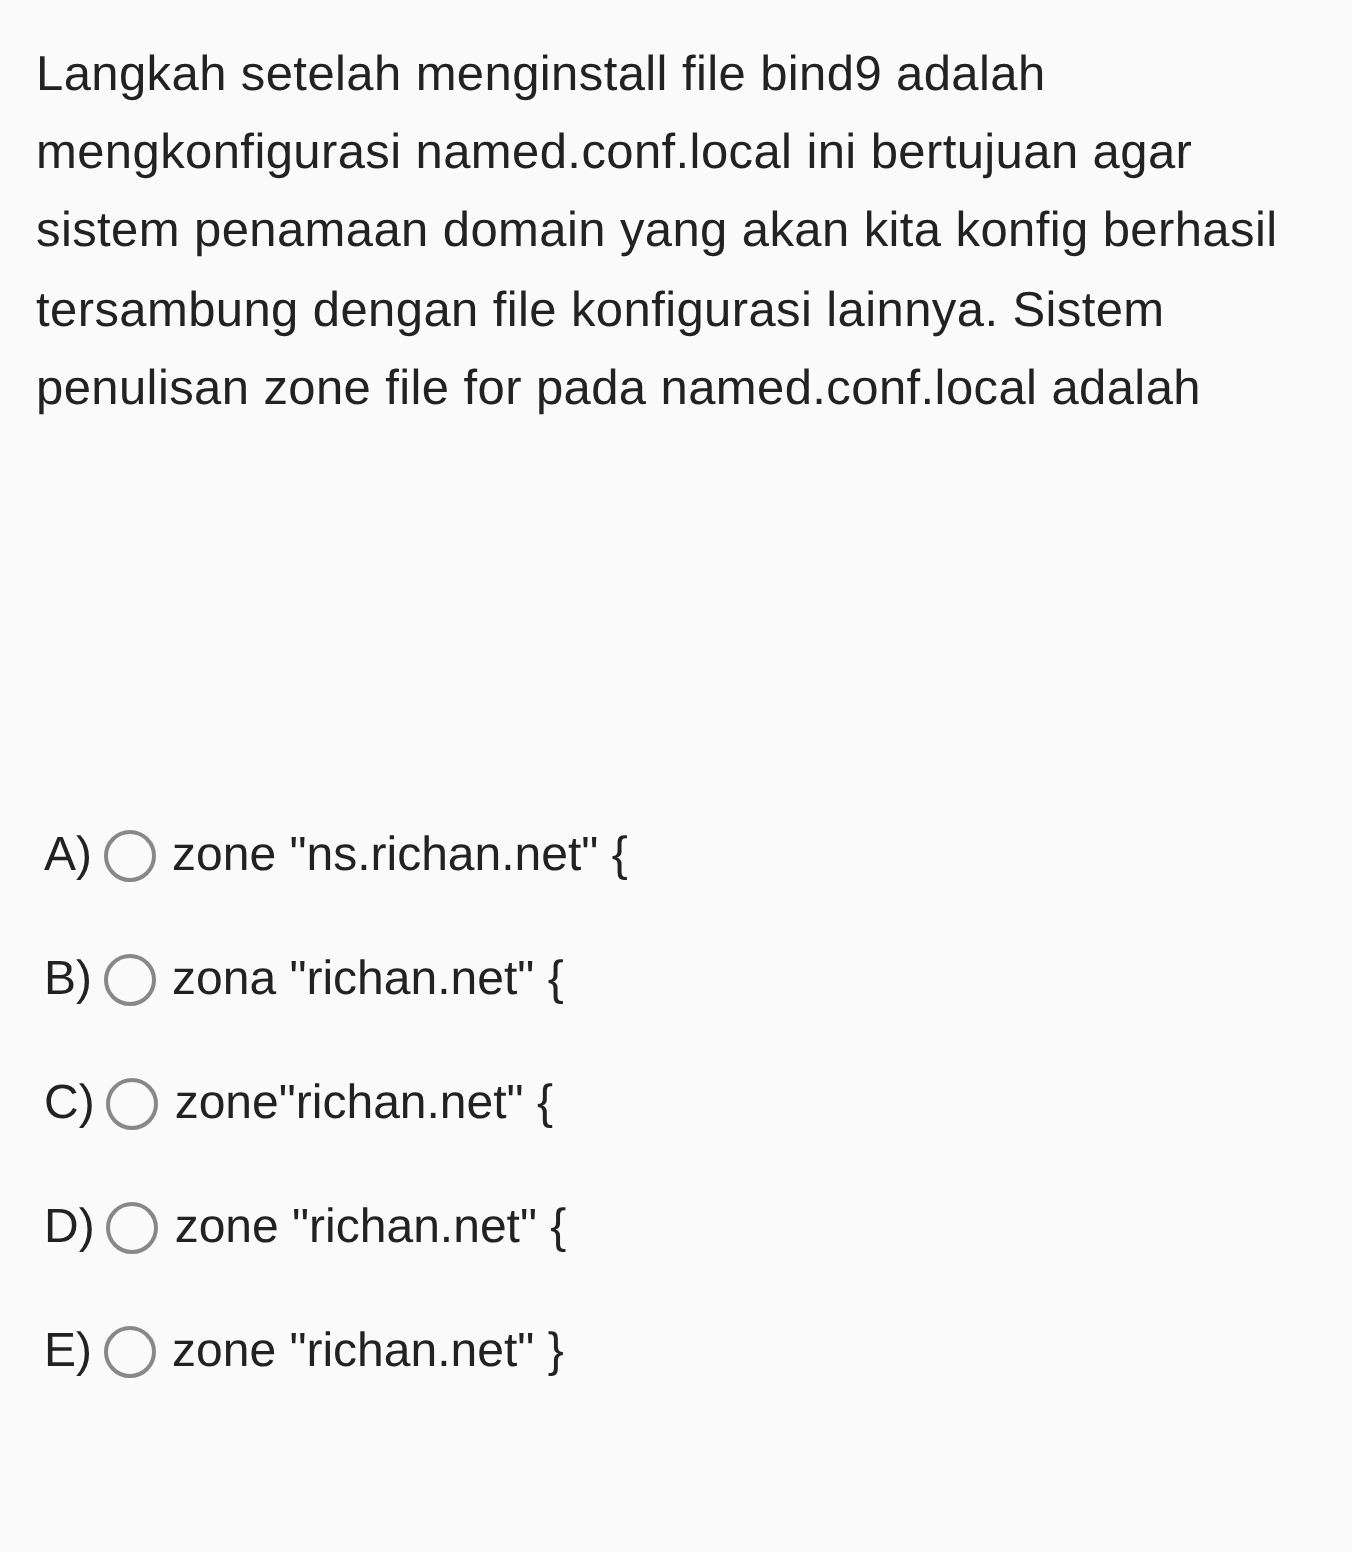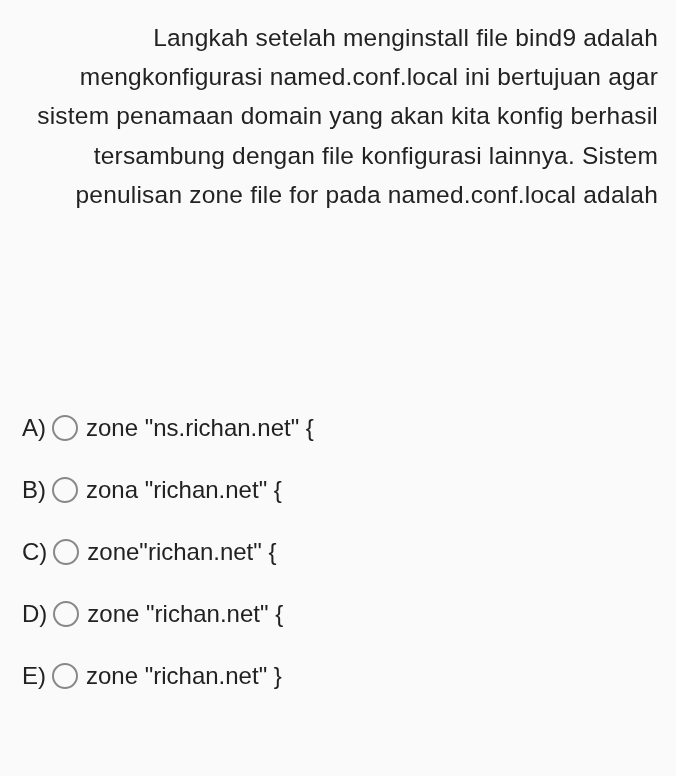--- a/index.html
+++ b/index.html
@@ -9,21 +9,20 @@
     }
     body {
       font-family: Arial, Helvetica, sans-serif;
       background: #fafafa;
       width: 676px;
       height: 776px;
       padding: 0;
     }
     .container {
       padding: 18px 18px 18px 18px;
-      text-align: right;
     }
     .question-text {
       font-size: 24.5px;
       line-height: 1.6;
       color: #222;
       letter-spacing: 0.2px;
     }
     .options {
       margin-top: 200px;
       padding-left: 4px;

